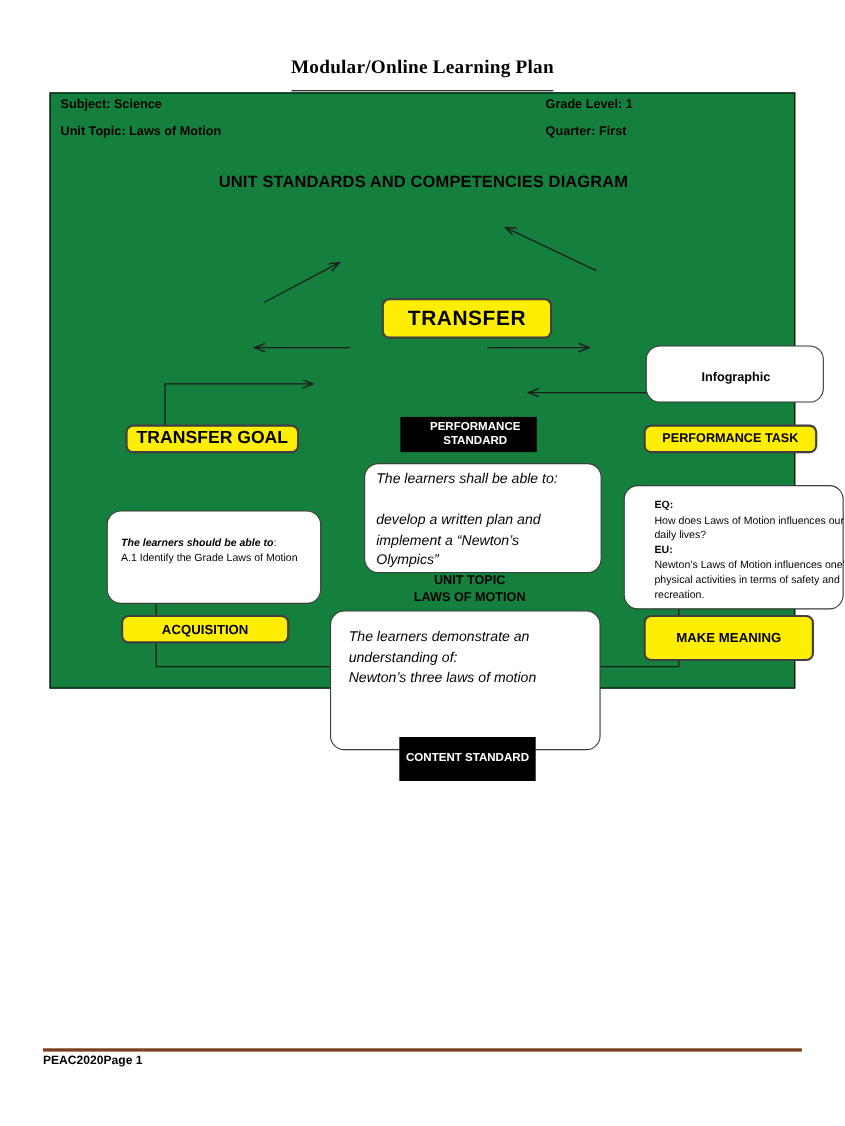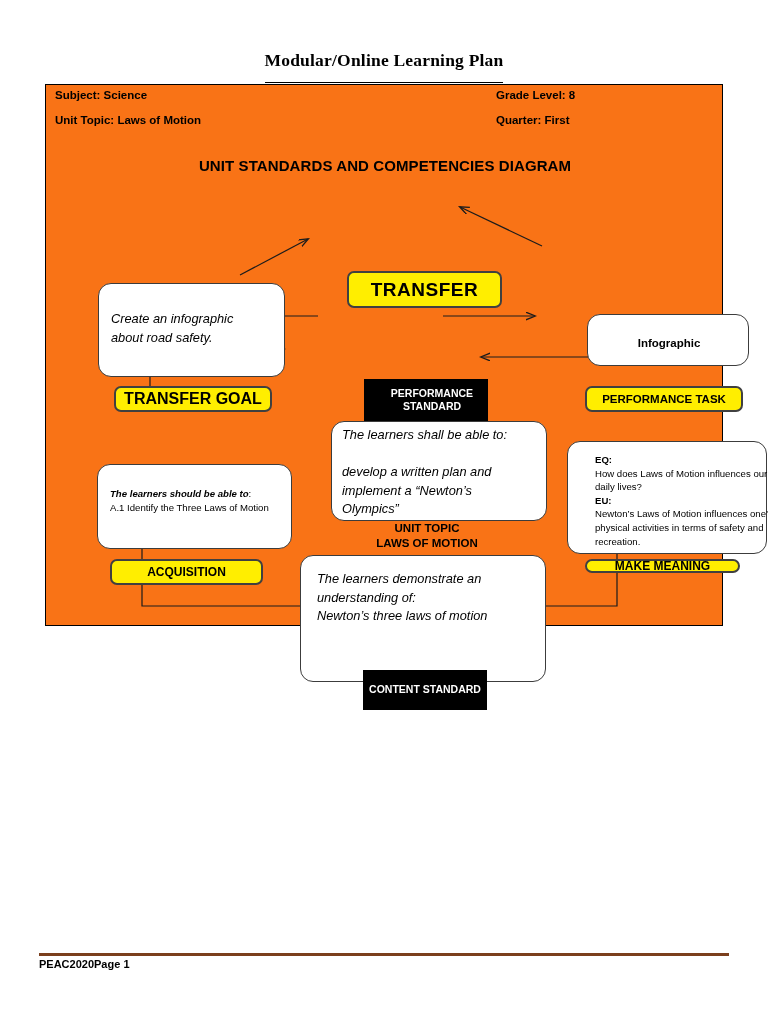--- a/index.html
+++ b/index.html
@@ -35,21 +35,21 @@
 
   
   .frame {
     position: absolute;
     left: 45px;
     top: 84px;
     width: 678px;
     height: 542px;
     border: 1.3px solid #000;
     box-sizing: border-box;
-    background: #f97316;
+    background: #15803d;
   }
 
   
   .meta {
     position: absolute;
     font-size: 11.5px;
     font-weight: bold;
     white-space: nowrap;
   }
   .meta-subject   { left: 9px;   top: 4px; }
@@ -127,23 +127,23 @@
     line-height: 1.42;
   }
   .bi { font-weight: bold; font-style: italic; }
   .b  { font-weight: bold; }
 
   
   #transfer-box      { left: 301px; top: 186px; width: 155px; height: 37px; font-size: 19px; letter-spacing: 0.5px; }
   #transfer-goal     { left: 68px;  top: 301px; width: 158px; height: 26px; font-size: 16px; }
   #performance-task  { left: 539px; top: 301px; width: 158px; height: 26px; font-size: 11.5px; }
   #acquisition       { left: 64px;  top: 474px; width: 153px; height: 26px; font-size: 12px; }
-  #make-meaning      { left: 539px; top: 474px; width: 155px; height: 14px; font-size: 12px; }
-
-  #performance-standard { left: 318px; top: 294px; width: 124px; height: 42px; padding-left: 12px; }
+  #make-meaning      { left: 539px; top: 474px; width: 155px; height: 42px; font-size: 12px; }
+
+  #performance-standard { left: 318px; top: 294px; width: 124px; height: 32px; padding-left: 12px; }
   #content-standard     { left: 317px; top: 585px; width: 124px; height: 40px; }
 
   #road-safety-box   { left: 52px;  top: 198px; width: 187px; height: 94px; }
   #infographic-box   { left: 541px; top: 229px; width: 162px; height: 52px; }
   #acquisition-box   { left: 51px;  top: 379px; width: 195px; height: 85px; }
   #center-box        { left: 285px; top: 336px; width: 216px; height: 100px; }
   #eq-eu-box         { left: 521px; top: 356px; width: 200px; height: 113px; }
   #understanding-box { left: 254px; top: 470px; width: 246px; height: 127px; }
 
   .txt-road-safety   { left: 12px; top: 26px; width: 170px; }
@@ -195,21 +195,21 @@
 </head>
 <body>
 
 <div class="page-title">
   <span>Modular/Online Learning Plan</span>
 </div>
 
 <div class="frame">
 
   <div class="meta meta-subject">Subject: Science</div>
-  <div class="meta meta-grade">Grade Level: 8</div>
+  <div class="meta meta-grade">Grade Level: 1</div>
   <div class="meta meta-unittopic">Unit Topic: Laws of Motion</div>
   <div class="meta meta-quarter">Quarter: First</div>
 
   <div class="diagram-heading">UNIT STANDARDS AND COMPETENCIES DIAGRAM</div>
 
   <svg id="connectors" viewBox="0 0 678 542" xmlns="http://www.w3.org/2000/svg">
     <defs>
       <marker id="ah" markerWidth="9" markerHeight="9" refX="7.6" refY="3.2" orient="auto" markerUnits="strokeWidth">
         <path d="M0,0 L8,3.2 L0,6.4" fill="none" stroke="#1c1c1c" stroke-width="1.1"></path>
       </marker>
@@ -228,35 +228,29 @@
 
       <path d="M576,272 L435,272" marker-end="url(#ah)"></path>
       <path d="M576,272 L576,276"></path>
 
       <path d="M272,521 L96,521 L96,420" marker-end="url(#ah)"></path>
 
       <path d="M397,521 L571,521 L571,420" marker-end="url(#ah)"></path>
     </g>
   </svg>
 
-  <div class="node rbox" id="road-safety-box">
-    <div class="rbox-txt italic-txt txt-road-safety">
-      <span>Create an infographic</span><br>
-      <span>about road safety.</span>
-    </div>
-  </div>
 
   <div class="node rbox" id="infographic-box">
     <div class="rbox-txt txt-infographic">Infographic</div>
   </div>
 
   <div class="node rbox" id="acquisition-box">
     <div class="rbox-txt small-txt txt-acquisition">
       <span class="bi">The learners should be able to</span><span>:</span><br>
-      <span>A.1 Identify the Three Laws of Motion</span>
+      <span>A.1 Identify the Grade Laws of Motion</span>
     </div>
   </div>
 
   <div class="node rbox" id="center-box">
     <div class="rbox-txt italic-txt txt-center">
       <span>The learners shall be able to:</span><br><br>
       <span>develop a written plan and implement a “Newton’s Olympics”</span>
     </div>
   </div>
 

